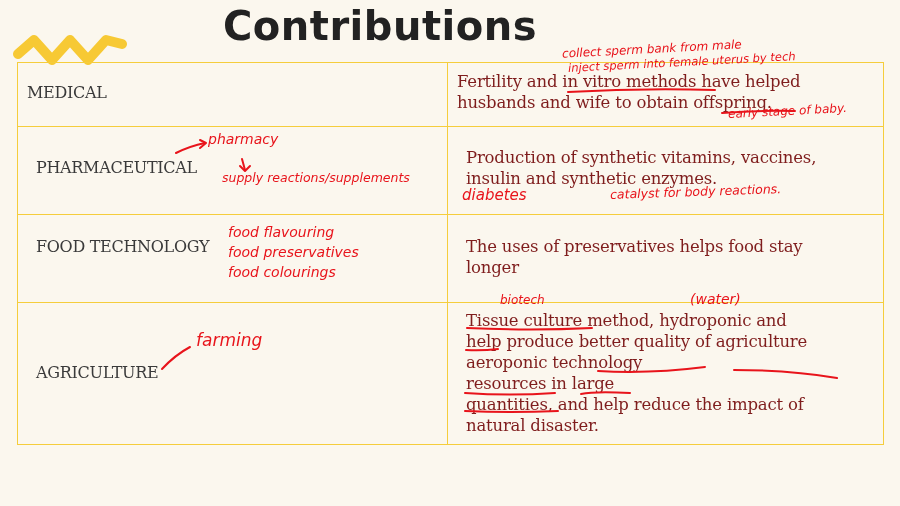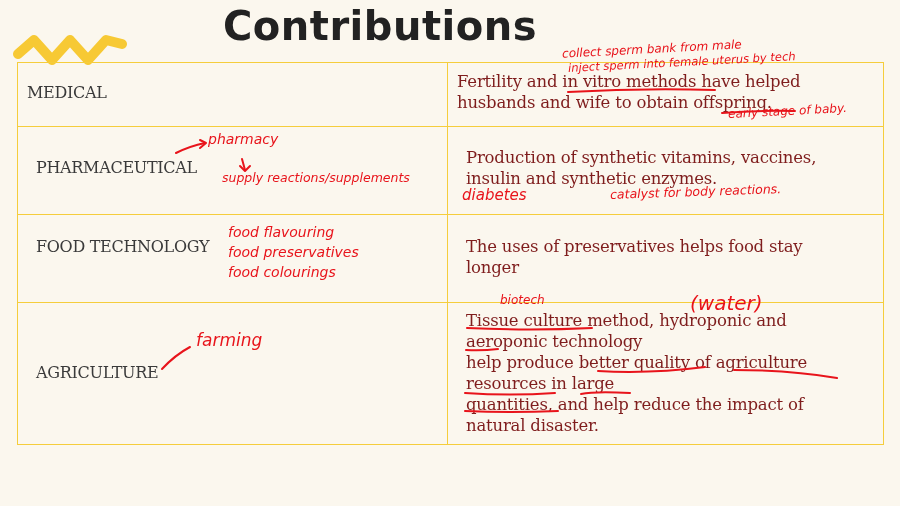--- a/index.html
+++ b/index.html
@@ -77,22 +77,22 @@
     <div class="desc" style="left:448px;top:21px;">
       <div>The uses of preservatives helps food stay</div>
       <div>longer</div>
     </div>
   </div>
 
   <div class="row" style="top:239px;height:142px;">
     <span class="label" style="left:18px;top:60px;">AGRICULTURE</span>
     <div class="desc" style="left:448px;top:7px;">
       <div>Tissue culture method, hydroponic and</div>
+      <div>help produce better quality of agriculture</div>
       <div>aeroponic technology</div>
-      <div>help produce better quality of agriculture</div>
       <div>resources in large</div>
       <div>quantities, and help reduce the impact of</div>
       <div>natural disaster.</div>
     </div>
   </div>
 </div>
 
 <span class="hand" style="left:562px;top:42px;font-size:12px;transform:rotate(-3deg);">collect sperm bank from male</span>
 <span class="hand" style="left:568px;top:55px;font-size:11.5px;transform:rotate(-3deg);">inject sperm into female uterus by tech</span>
 <span class="hand" style="left:728px;top:104px;font-size:12px;transform:rotate(-3deg);">early stage of baby.</span>
@@ -103,21 +103,21 @@
 <span class="hand" style="left:610px;top:184px;font-size:12.5px;transform:rotate(-2deg);">catalyst for body reactions.</span>
 
 <div class="hand" style="left:228px;top:222px;font-size:14px;line-height:20px;">
   <div>food flavouring</div>
   <div>food preservatives</div>
   <div>food colourings</div>
 </div>
 
 <span class="hand" style="left:196px;top:330px;font-size:17px;">farming</span>
 <span class="hand" style="left:500px;top:293px;font-size:12px;">biotech</span>
-<span class="hand" style="left:690px;top:291px;font-size:20px;">(water)</span>
+<span class="hand" style="left:690px;top:291px;font-size:14px;">(water)</span>
 
 <svg class="ink" width="900" height="506">
   <g fill="none" stroke="#e8141b" stroke-width="2" stroke-linecap="round" stroke-linejoin="round">
 
     <path d="M568,92 Q640,88 715,90"></path>
     <path d="M722,113 Q760,110 795,111"></path>
 
     <path d="M176,153 Q190,146 205,143"></path>
     <path d="M200,140 L206,143 L200,148"></path>
     <path d="M242,159 L245,170"></path>

